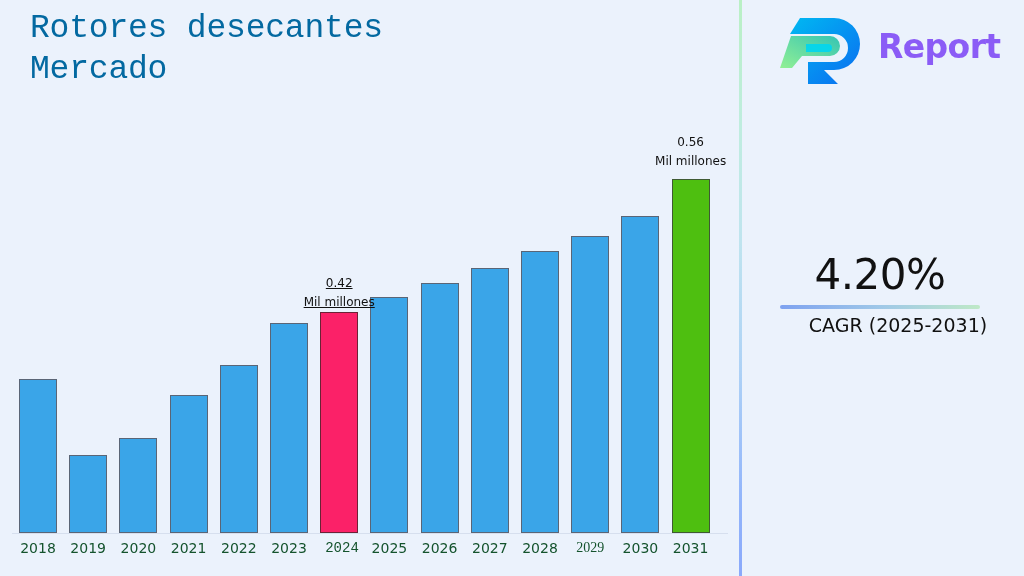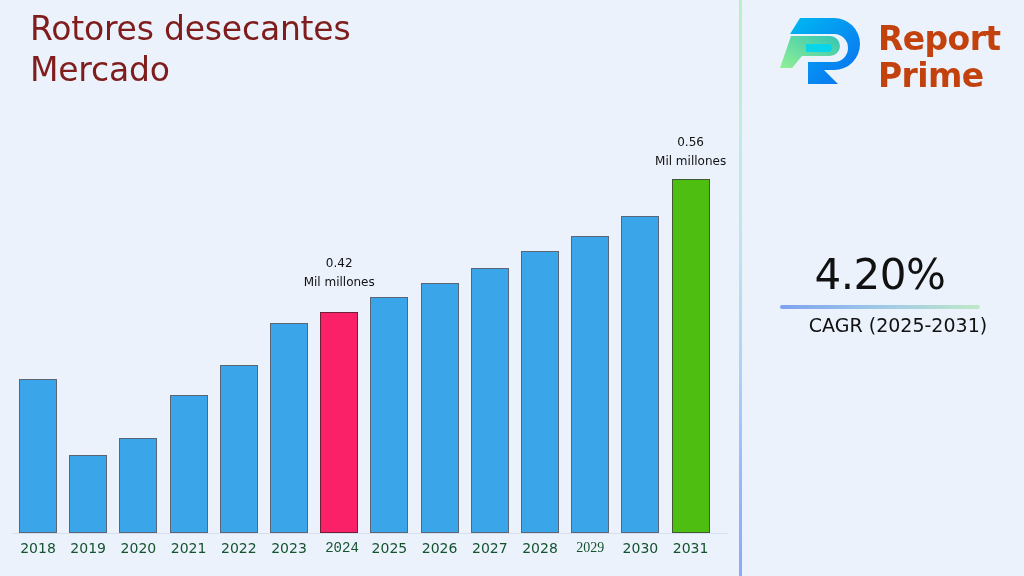--- a/index.html
+++ b/index.html
@@ -7,36 +7,37 @@
     width:1024px;height:576px;
     background:#EBF2FC;
     font-family:"DejaVu Sans","Liberation Sans",sans-serif;
     overflow:hidden;position:relative;
   }
   #stage{position:absolute;left:0;top:0;width:1024px;height:576px;}
 
   
   .title{
     position:absolute;left:30px;top:8px;width:480px;
-    font-size:33px;line-height:41px;color:#7f1d1d;font-weight:400;
+    font-size:33px;line-height:41px;color:#0369a1;font-weight:400;
     letter-spacing:-0.2px;
+    font-family:Liberation Mono, monospace;
   }
 
   
   .divider{
     position:absolute;left:739px;top:0;width:3px;height:576px;
     background:linear-gradient(to bottom,#b9f0c4 0%,#bfeddf 22%,#bfe4ef 42%,#aed2f6 64%,#93b6fb 86%,#8aa9fb 100%);
   }
 
   
   .logo{position:absolute;left:778px;top:12px;width:230px;height:78px;}
   .logo-mark{position:absolute;left:0;top:2px;width:92px;height:74px;}
   .logo-text{
-    position:absolute;left:100px;top:8px;
-    font-size:33px;line-height:37px;font-weight:bold;color:#c2410c;
+    position:absolute;left:100px;top:16px;
+    font-size:33px;line-height:37px;font-weight:bold;color:#8b5cf6;
     letter-spacing:-0.6px;
   }
 
   
   .cagr{position:absolute;left:740px;top:250px;width:280px;text-align:center;}
   .cagr-value{font-size:42px;line-height:50px;color:#111;letter-spacing:-0.5px;}
   .cagr-rule{
     width:200px;height:4px;margin:5px auto 4px auto;
     background:linear-gradient(to right,#7ea2f0 0%,#9fc8e8 50%,#bfe9c7 100%);
     border-radius:2px;
@@ -103,21 +104,21 @@
         <div class="xlabel" style="left: 315px; font-family: Liberation Mono, monospace;">2024</div>
         <div class="xlabel" style="left: 362.4px;">2025</div>
         <div class="xlabel" style="left: 412.6px;">2026</div>
         <div class="xlabel" style="left: 462.8px;">2027</div>
         <div class="xlabel" style="left: 513px; text-align: center;">2028</div>
         <div class="xlabel" style="left: 563.2px; font-family: Liberation Serif, serif;">2029</div>
         <div class="xlabel" style="left: 613.4px;">2030</div>
         <div class="xlabel" style="left: 663.6px;">2031</div>
       </div>
     <div id="callouts-layer">
-        <div class="callout" style="left: 264.2px; top: 254px;">
+        <div class="callout" style="left: 264.2px; top: 274px; text-decoration: underline;">
           <div>0.42</div>
           <div>Mil millones</div>
         </div>
         <div class="callout" style="left: 615.6px; top: 133px;">
           <div>0.56</div>
           <div>Mil millones</div>
         </div>
       </div>
   </div>
 
@@ -136,21 +137,20 @@
               <stop offset="100%" stop-color="#2bc2b0"></stop>
           </linearGradient>
         </defs>
         <path d="M22 4 H56 a26 26 0 0 1 0 52 H46 l14 14 H30 V48 h26 a14 14 0 0 0 0 -28 H12 Z" fill="url(#gA)"></path>
         <path d="M13 22 H52 a10 10 0 0 1 0 20 H24 l-10 12 H2 Z" fill="url(#gB)" opacity="0.95"></path>
         <path d="M28 30 H50 a4 4 0 0 1 0 8 H28 Z" fill="#00d5f0" opacity="0.9"></path>
       </svg>
     </div>
     <div class="logo-text">
       <div>Report</div>
-      <div>Prime</div>
     </div>
   </div>
 
   <div class="cagr">
     <div class="cagr-value">4.20%</div>
     <div class="cagr-rule"></div>
     <div class="cagr-label">CAGR (2025-2031)</div>
   </div>
 
 </div>

